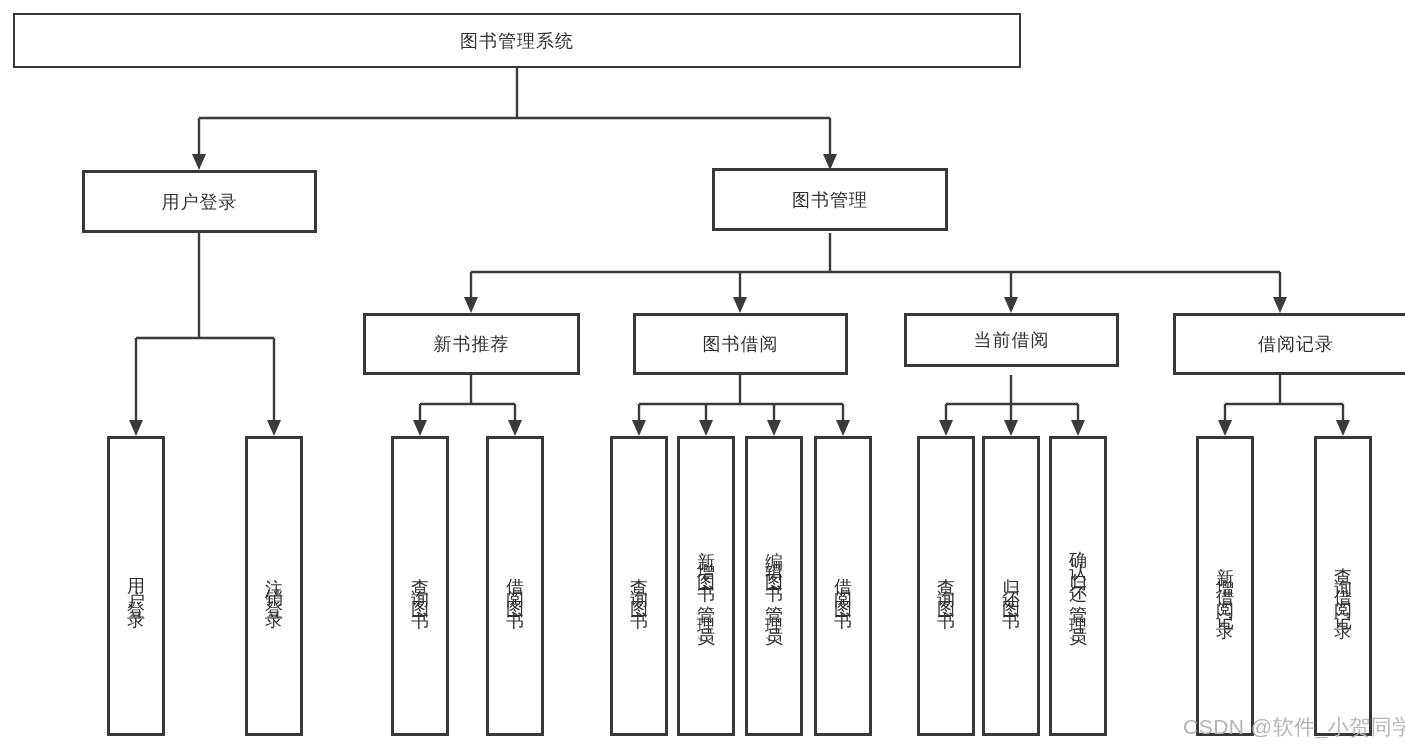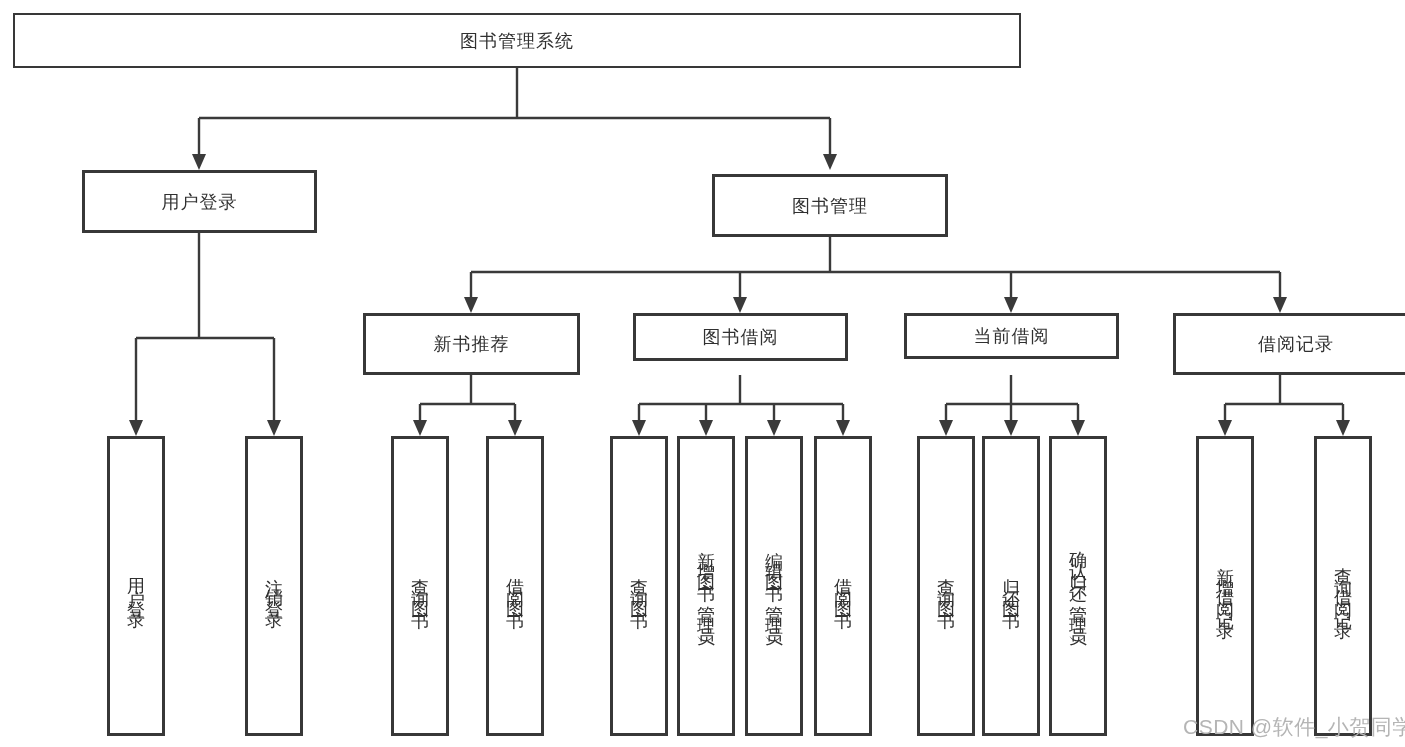--- a/index.html
+++ b/index.html
@@ -21,24 +21,24 @@
     writing-mode:vertical-rl;text-orientation:mixed;
     font-size:18px;letter-spacing:11px;line-height:1;
   }
   .watermark{
     position:absolute;left:1183px;top:713px;z-index:5;
     font-size:21px;color:#b5b5b5;letter-spacing:0.5px;white-space:nowrap;
   }
   
   .pos-root{left:13px;top:13px;width:1008px;height:55px;}
   .pos-l2-0{left:82px;top:170px;width:235px;height:63px;}
-  .pos-l2-1{left:712px;top:174px;width:236px;height:63px;}
+  .pos-l2-1{left:712px;top:168px;width:236px;height:63px;}
   .pos-l3-0{left:363px;top:313px;width:217px;height:62px;font-family:Liberation Serif, serif;}
-  .pos-l3-1{left:633px;top:313px;width:215px;height:48px;}
-  .pos-l3-2{left:904px;top:313px;width:215px;height:46px;}
+  .pos-l3-1{left:633px;top:313px;width:215px;height:62px;}
+  .pos-l3-2{left:904px;top:313px;width:215px;height:54px;}
   .pos-l3-3{left:1173px;top:313px;width:246px;height:62px;}
   .pos-leaf-ul{left:107px;}  .pos-leaf-lo{left:245px;}
   .pos-leaf-nb0{left:391px;} .pos-leaf-nb1{left:486px;}
   .pos-leaf-bb0{left:610px;} .pos-leaf-bb1{left:677px;} .pos-leaf-bb2{left:745px;} .pos-leaf-bb3{left:814px;}
   .pos-leaf-cb0{left:917px;} .pos-leaf-cb1{left:982px;} .pos-leaf-cb2{left:1049px;}
   .pos-leaf-br0{left:1196px;} .pos-leaf-br1{left:1314px;}
 </style>
 </head>
 <body>
 

